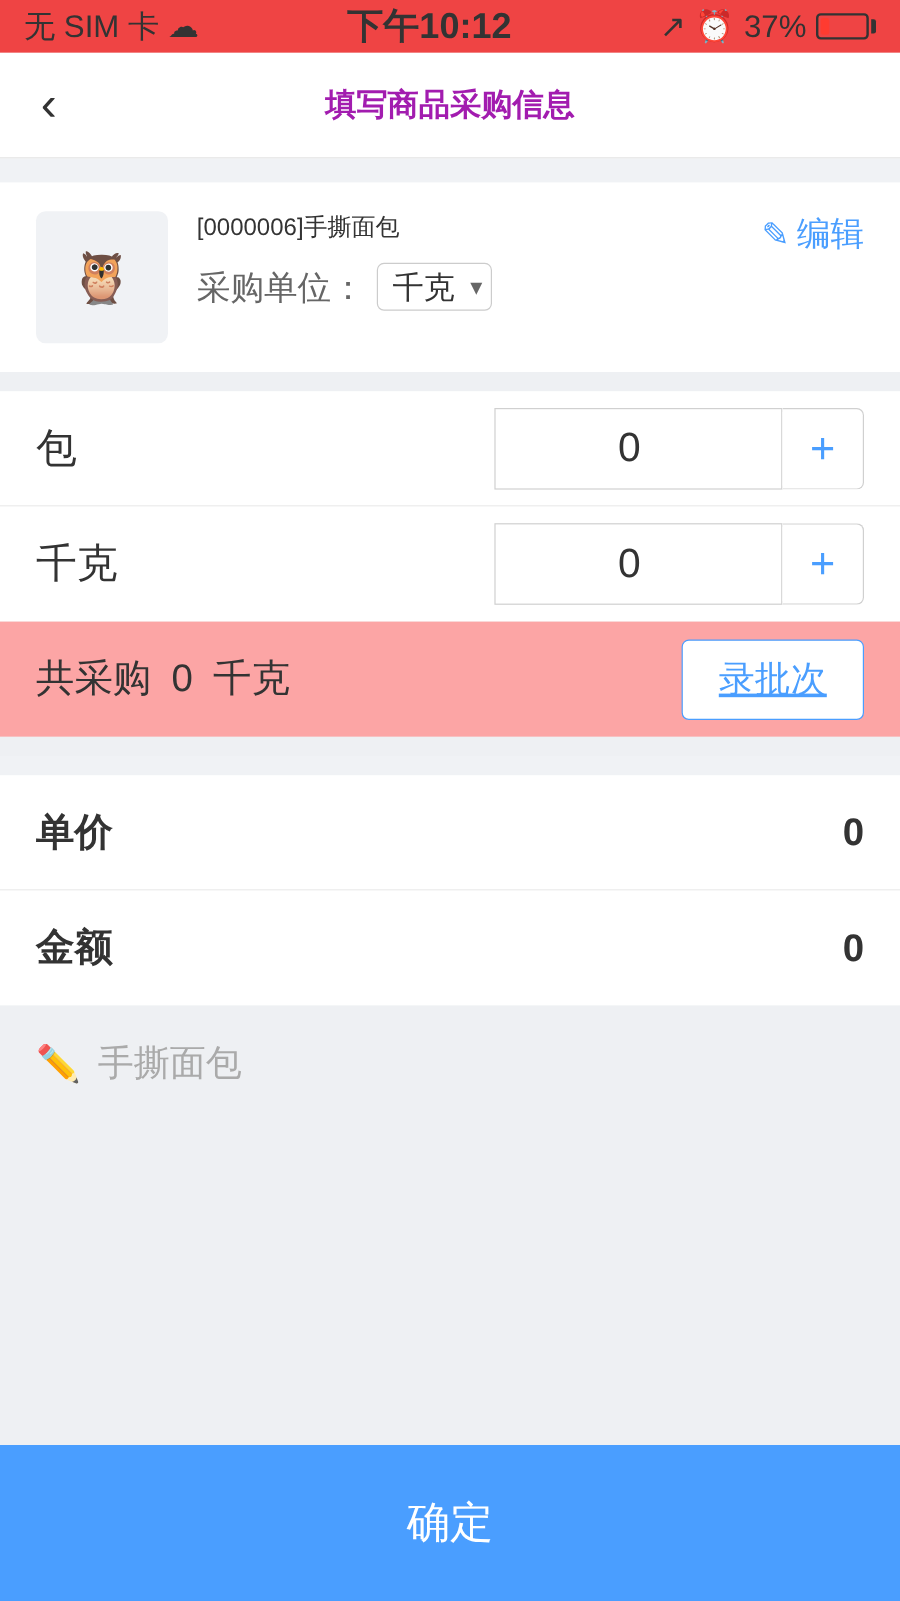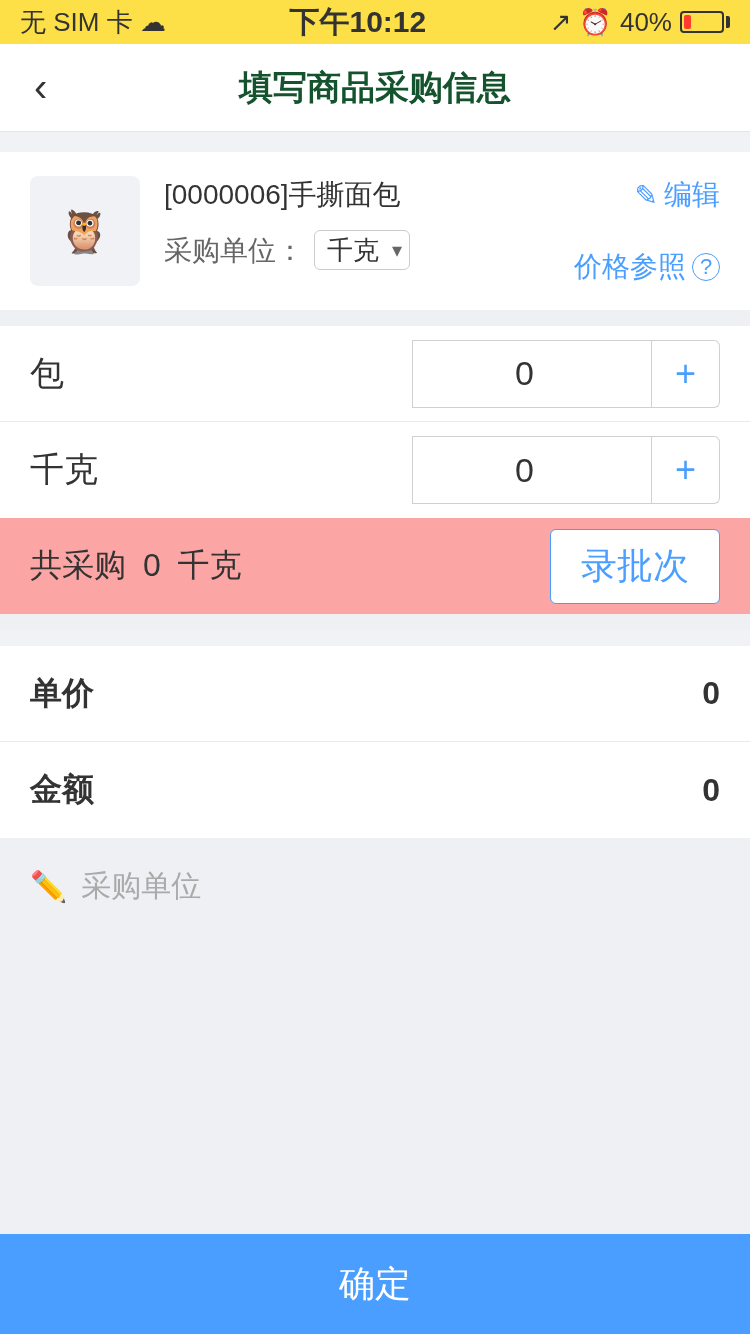--- a/index.html
+++ b/index.html
@@ -10,21 +10,21 @@
       font-family: -apple-system, 'PingFang SC', 'Helvetica Neue', Arial, sans-serif;
       background: #f0f2f5;
       font-size: 32px;
       color: #333;
     }
 
     
     .status-bar {
       width: 100%;
       height: 44px;
-      background: #fde047;
+      background: #ef4444;
       display: flex;
       align-items: center;
       justify-content: space-between;
       padding: 0 20px;
       font-size: 28px;
       font-weight: 500;
     }
     .status-left {
       display: flex;
       align-items: center;
@@ -82,23 +82,23 @@
     }
     .nav-back {
       position: absolute;
       left: 24px;
       font-size: 40px;
       color: #333;
       cursor: pointer;
       padding: 10px;
     }
     .nav-title {
-      font-size: 34px;
+      font-size: 26px;
       font-weight: 600;
-      color: #14532d;
+      color: #a21caf;
     }
 
     
     .product-card {
       background: #fff;
       margin-top: 20px;
       padding: 24px 30px;
       display: flex;
       align-items: flex-start;
       position: relative;
@@ -111,21 +111,21 @@
       display: flex;
       align-items: center;
       justify-content: center;
       flex-shrink: 0;
       margin-right: 24px;
     }
     .product-info {
       flex: 1;
     }
     .product-name {
-      font-size: 28px;
+      font-size: 20px;
       color: #333;
       font-weight: 500;
       margin-bottom: 16px;
     }
     .product-unit-row {
       display: flex;
       align-items: flex-end;
       font-size: 28px;
       color: #666;
     }
@@ -252,23 +252,24 @@
     .total-label {
       font-size: 32px;
       color: #333;
       flex: 1;
     }
     .batch-btn {
       border: 1px solid #4a9eff;
       color: #4a9eff;
       background: #fff;
       padding: 12px 30px;
-      font-size: 36px;
+      font-size: 30px;
       border-radius: 6px;
       cursor: pointer;
+      text-decoration: underline;
     }
 
     
     .info-section {
       background: #fff;
       margin-top: 16px;
     }
     .info-row {
       display: flex;
       align-items: center;
@@ -309,21 +310,21 @@
       font-size: 30px;
       color: #aaa;
     }
 
     
     .confirm-btn {
       position: fixed;
       bottom: 0;
       left: 0;
       width: 750px;
-      height: 100px;
+      height: 130px;
       background: #4a9eff;
       color: #fff;
       font-size: 36px;
       font-weight: 500;
       display: flex;
       align-items: center;
       justify-content: center;
       cursor: pointer;
       border: none;
       outline: none;
@@ -344,21 +345,21 @@
 <body>
 
 <div class="status-bar">
   <div class="status-left">
     <span>无 SIM 卡 ☁</span>
   </div>
   <div class="status-center">下午10:12</div>
   <div class="status-right">
     <span>↗</span>
     <span>⏰</span>
-    <span>40%</span>
+    <span>37%</span>
     <div class="battery-icon">
       <div class="battery-body">
         <div class="battery-fill"></div>
       </div>
       <div class="battery-tip"></div>
     </div>
   </div>
 </div>
 
 <div class="nav-bar">
@@ -380,24 +381,20 @@
           <option>包</option>
         </select>
         <span class="unit-chevron">▾</span>
       </div>
     </div>
   </div>
   <div class="edit-btn">
     <span>✎</span>
     <span>编辑</span>
   </div>
-  <div class="price-ref">
-    <span>价格参照</span>
-    <span style="border:1px solid #4a9eff;border-radius:50%;width:28px;height:28px;display:inline-flex;align-items:center;justify-content:center;font-size:22px;">?</span>
-  </div>
 </div>
 
 <div class="divider-thick"></div>
 
 <div class="input-section">
 
   <div class="input-row">
     <span class="input-label">包</span>
     <div class="input-control">
       <input class="qty-input" type="number" value="0" style="">
@@ -432,18 +429,18 @@
     <span class="info-value">0</span>
   </div>
   <div class="info-row">
     <span class="info-label">金额</span>
     <span class="info-value">0</span>
   </div>
 </div>
 
 <div class="notes-section">
   <span class="notes-icon">✏️</span>
-  <span class="notes-text">采购单位</span>
+  <span class="notes-text">手撕面包</span>
 </div>
 
 <div class="gray-fill"></div>
 
 <button class="confirm-btn">确定</button>
 
 </body></html>

